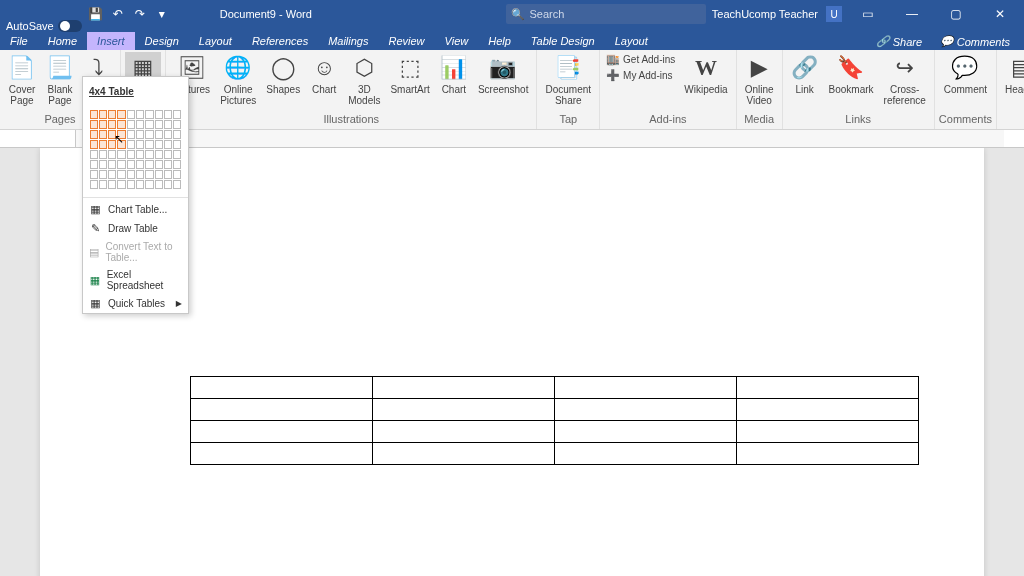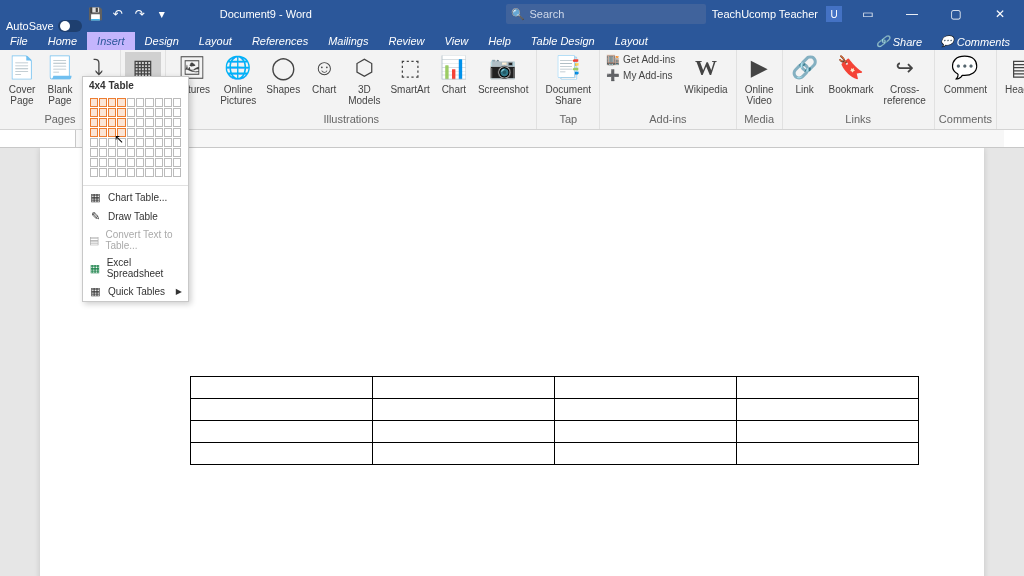--- a/index.html
+++ b/index.html
@@ -36,21 +36,21 @@
 
 .ruler { background: #fff; height: 18px; border-bottom: 1px solid #c8c8c8; position: relative; }
 .ruler-inner { position: absolute; left: 75px; right: 20px; top: 0; bottom: 0; background: #f7f7f7; border-left: 1px solid #c8c8c8; }
 
 .doc-area { background: #e6e6e6; height: 430px; position: relative; overflow: hidden; }
 .page { background: #fff; position: absolute; left: 40px; top: 0; right: 40px; height: 800px; box-shadow: 0 0 6px rgba(0,0,0,0.15); }
 .inserted-table { position: absolute; left: 150px; top: 228px; border-collapse: collapse; }
 .inserted-table td { border: 1px solid #000; width: 182px; height: 22px; }
 
 .table-dropdown { position: absolute; left: 82px; top: 76px; width: 107px; background: #fff; border: 1px solid #c8c8c8; box-shadow: 2px 2px 6px rgba(0,0,0,0.2); z-index: 100; font-size: 10px; color: #333; }
-.dropdown-header { padding: 3px 6px; font-weight: bold; font-size: 10px; }
+.dropdown-header { padding: 9px 6px; font-weight: bold; font-size: 10px; text-decoration: underline; }
 .cell-grid { padding: 3px 6px 6px 6px; }
 .grid-row { display: flex; }
 .grid-cell { width: 9px; height: 9px; border: 1px solid #bbb; margin: 0.5px; background: #fff; }
 .grid-cell.sel { background: #fbe5d6; border-color: #ed7d31; }
 .dropdown-sep { border-top: 1px solid #e1e1e1; margin: 2px 0; }
 .dropdown-item { display: flex; align-items: center; gap: 6px; padding: 3px 6px; cursor: pointer; }
 .dropdown-item.disabled { color: #aaa; }
 .dropdown-item .arrow { margin-left: auto; font-size: 8px; }
 
 .cursor { position: absolute; left: 114px; top: 132px; font-size: 12px; z-index: 200; color: #000; pointer-events: none; }

